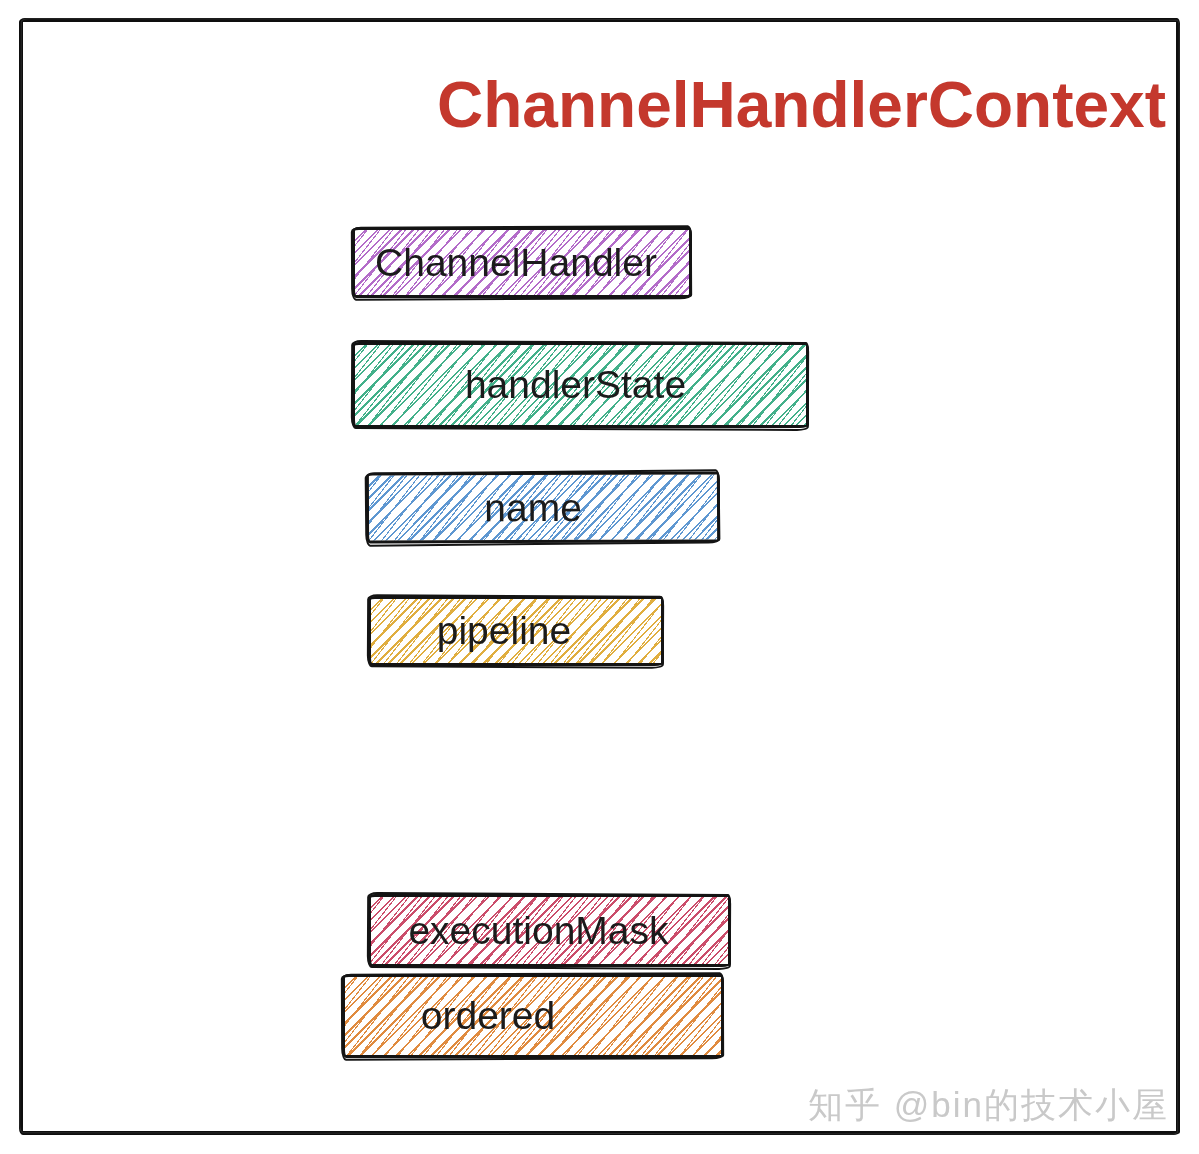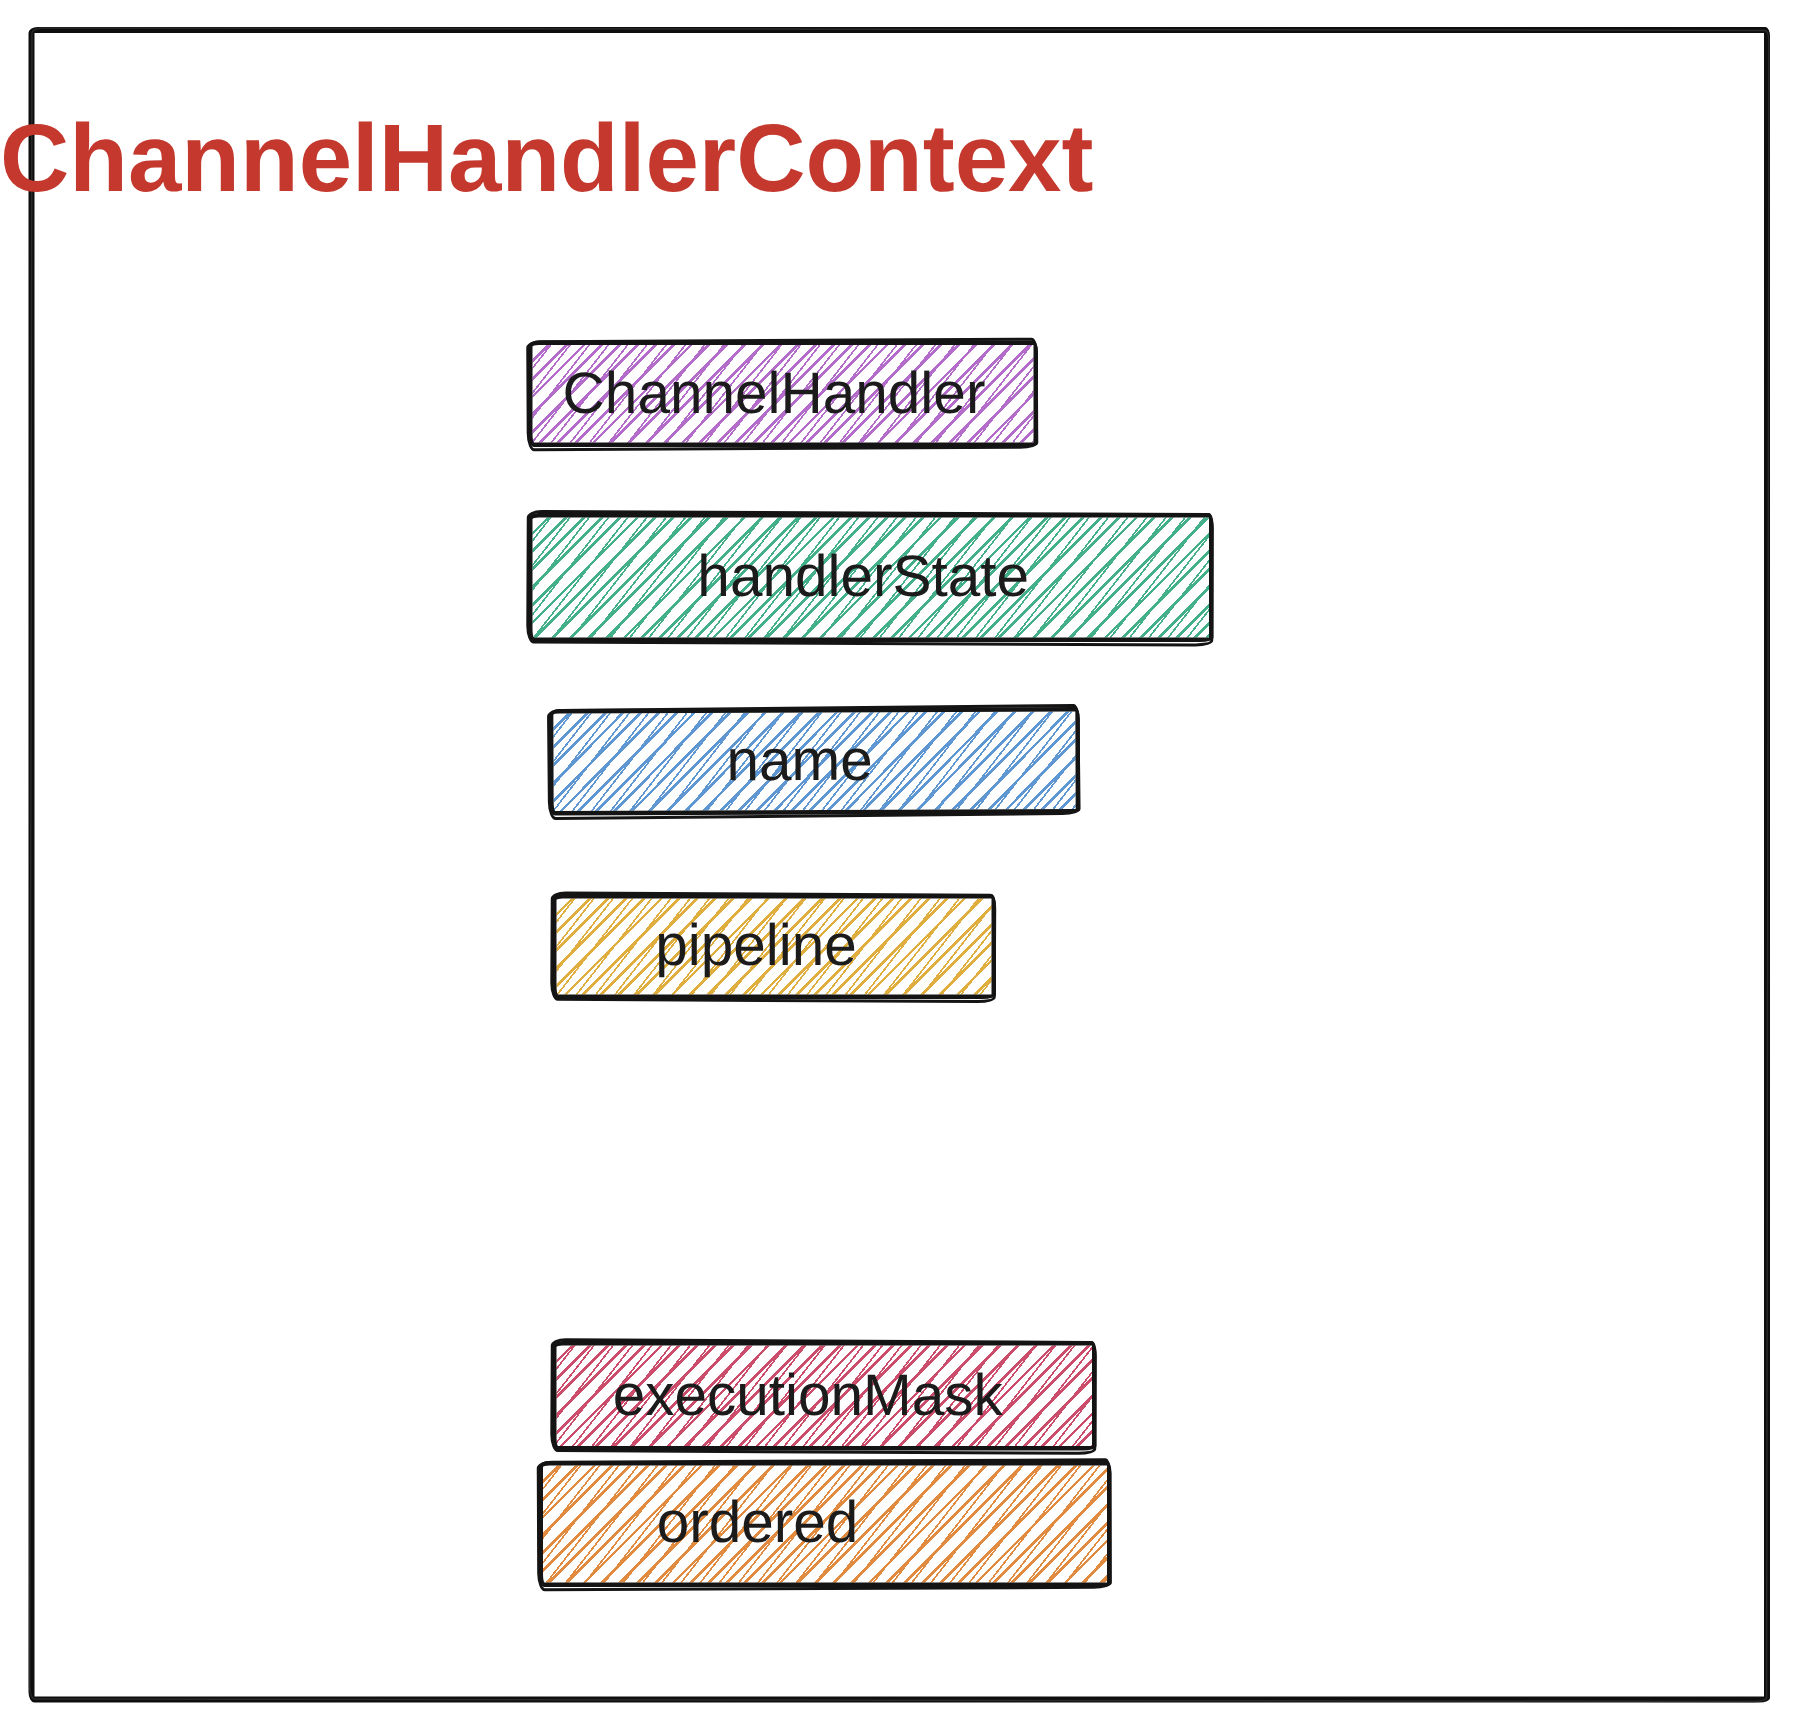--- a/index.html
+++ b/index.html
@@ -35,21 +35,21 @@
     border: 1px solid #2a2a2a;
     border-radius: 8px 3px 9px 4px / 4px 8px 3px 9px;
     transform: rotate(0.08deg);
     pointer-events: none;
   }
   .title {
     position: absolute;
     left: 0;
     top: 68px;
     width: 1166px;
-    text-align: left;
+    text-align: right;
     font-size: 64px;
     font-weight: 700;
     letter-spacing: 0px;
     color: #c4382d;
     margin: 0;
   }
   
   .box {
     position: absolute;
     border: 3px solid #141414;
@@ -77,21 +77,21 @@
     color: #1b1b1b;
     transform: translateX(var(--tx, 0px));
     white-space: nowrap;
   }
   .b1 { left: 352px; top: 227px; width: 340px; height: 71px; --tx: -6px;  --wob: -0.3deg; }
   .b2 { left: 352px; top: 342px; width: 457px; height: 86px; --tx: -5px;  --wob: 0.25deg; }
   .b3 { left: 366px; top: 472px; width: 354px; height: 71px; --tx: -10px; --wob: -0.35deg; transform: rotate(-0.2deg); }
   .b4 { left: 368px; top: 596px; width: 296px; height: 70px; --tx: -12px; --wob: 0.3deg; }
   .b5 { left: 357px; top: 717px; width: 361px; height: 74px; --tx: -5px;  --wob: -0.3deg; transform: rotate(0.15deg); }
   .b6 { left: 368px; top: 894px; width: 363px; height: 73px; --tx: -11px; --wob: 0.3deg; }
-  .b7 { left: 359px; top: 974px; width: 382px; height: 84px; --tx: -45px; --wob: -0.25deg; }
+  .b7 { left: 342px; top: 974px; width: 382px; height: 84px; --tx: -45px; --wob: -0.25deg; }
   .watermark {
     position: absolute;
     top: 1082px;
     right: 30px;
     font-size: 35px;
     color: #c9c9c9;
     letter-spacing: 2px;
     white-space: nowrap;
   }
 </style>
@@ -122,14 +122,15 @@
 
 
   <div class="box b6" style="--hatch: #cb4d6b;">
     <span class="label">executionMask</span>
   </div>
 
   <div class="box b7" style="--hatch: #e08b3f;">
     <span class="label">ordered</span>
   </div>
 
+  <div class="watermark" style="color: rgb(201, 201, 201);">知乎 @bin的技术小屋</div>
 
 </div>
 
 </body></html>

